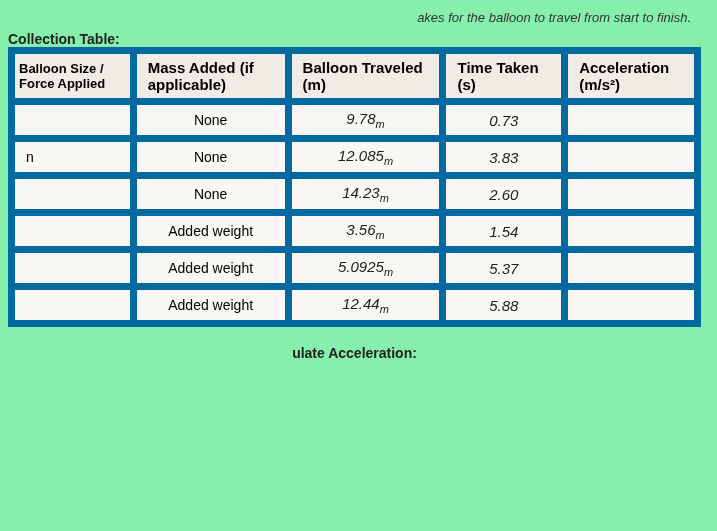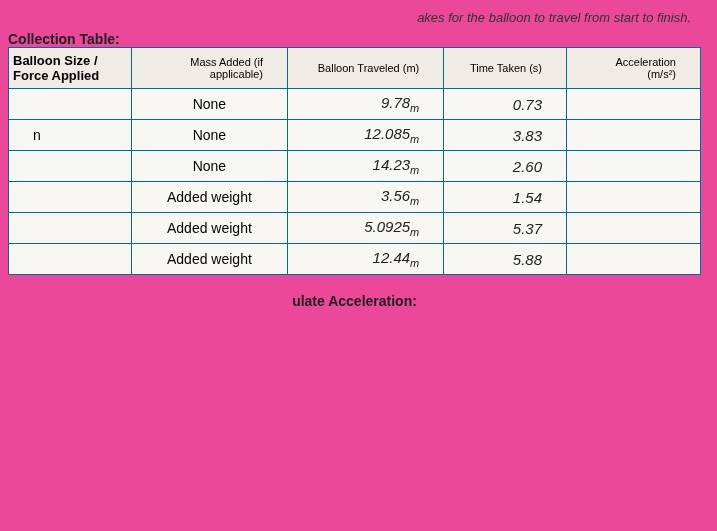--- a/index.html
+++ b/index.html
@@ -7,21 +7,21 @@
       background-color: #d4cfc8;
       font-family: Arial, sans-serif;
       font-size: 14px;
       width: 717px;
       height: 531px;
       overflow: hidden;
       position: relative;
     }
 
     .page {
-      background-color: #ec4899;
+      background-color: #86efac;
       width: 100%;
       height: 100%;
       padding: 10px 16px 16px 8px;
       position: relative;
     }
 
     .top-text {
       font-size: 13px;
       color: #333;
       text-align: right;
@@ -41,31 +41,31 @@
       margin-bottom: 18px;
     }
 
     table {
       border-collapse: collapse;
       width: 100%;
       background: #f9f7f3;
     }
 
     th, td {
-      border: 1px solid #0369a1;
-      padding: 5px 24px;
+      border: 7px solid #0369a1;
+      padding: 5px 11px;
       vertical-align: middle;
       text-align: center;
     }
 
     th {
-      font-weight: normal;
-      font-size: 11px;
+      font-weight: bold;
+      font-size: 15px;
       background-color: #f0ece5;
-      text-align: right;
+      text-align: left;
     }
 
     .col-balloon {
       width: 110px;
       text-align: left;
     }
 
     .col-mass {
       width: 140px;
     }
@@ -82,21 +82,20 @@
       width: 120px;
       margin-top: 38px;
     }
 
     .handwritten {
       font-family: 'Segoe UI', cursive, sans-serif;
       font-size: 15px;
       font-style: italic;
       color: #222;
       font-weight: 400;
-      text-align: right;
     }
 
     .formula-section {
       margin-top: 10px;
       padding: 0 4px;
     }
 
     .formula-title {
       font-weight: bold;
       font-size: 14px;

